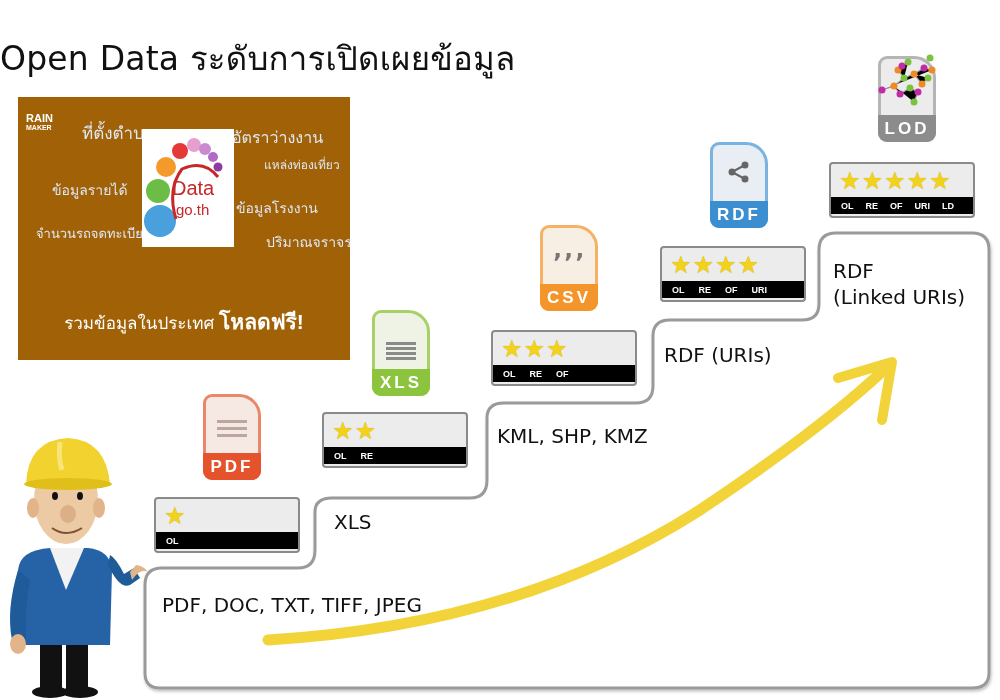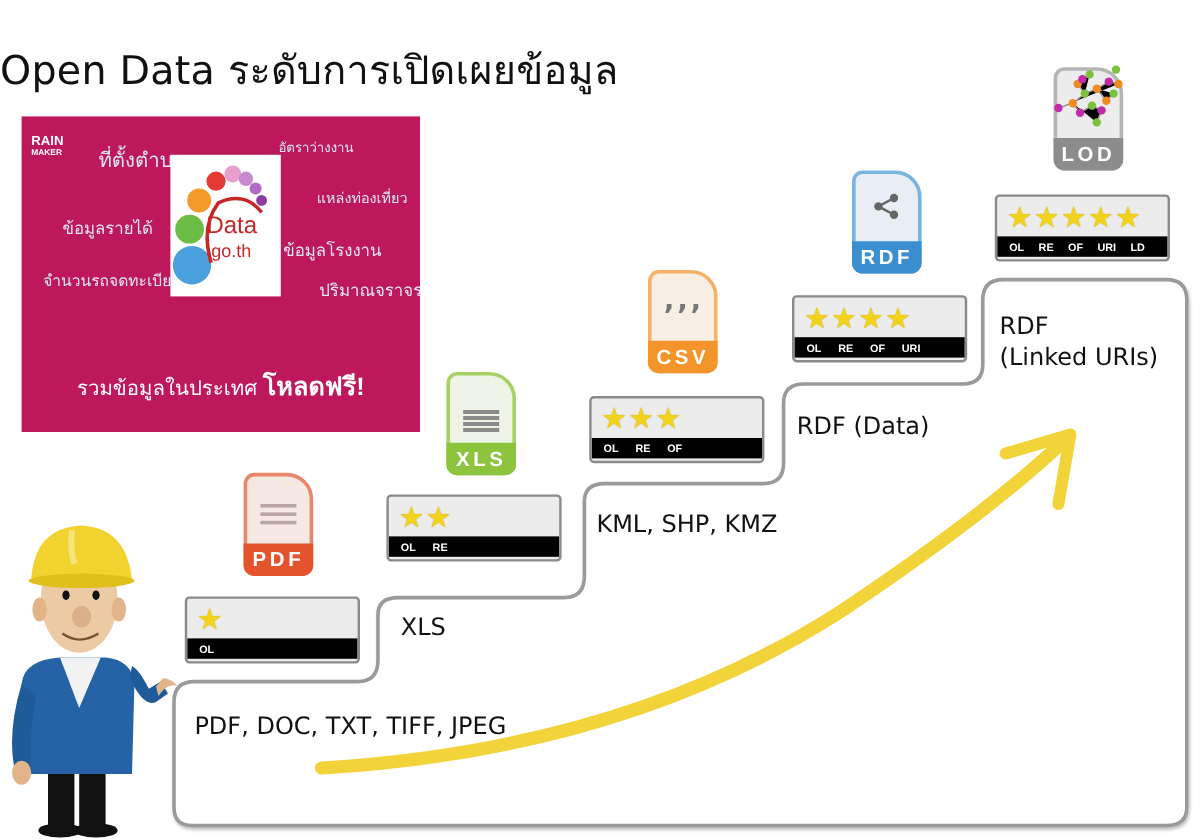--- a/index.html
+++ b/index.html
@@ -2,21 +2,21 @@
 <html><head>
 <meta charset="utf-8">
 <style>
   html, body { margin: 0; padding: 0; background: #ffffff; }
   body { width: 1000px; height: 700px; position: relative; overflow: hidden;
          font-family: "DejaVu Sans", "Liberation Sans", sans-serif; color: #111; }
   .abs { position: absolute; }
   #title { left: 0; width: 1000px; top: 32px; font-size: 33px; color: #111; letter-spacing: 0.2px; }
 
   
-  #banner { left: 18px; top: 97px; width: 332px; height: 263px; background: #be185d; color: #e8eef8; }
+  #banner { left: 18px; top: 97px; width: 332px; height: 263px; background: #a16207; color: #e8eef8; }
   #banner .t { position: absolute; font-family: "Liberation Sans", sans-serif; white-space: nowrap; color: #dfe7f5; }
   #banner .rain { left: 8px; top: 16px; font-size: 11px; font-weight: bold; line-height: 10px; color: #ffffff; }
   #banner .rain small { display: block; font-size: 7px; }
   #banner .logo { position: absolute; left: 124px; top: 32px; width: 92px; height: 118px; background: #ffffff; overflow: hidden; }
   #banner .big { left: 0; width: 332px; text-align: center; color: #ffffff; font-weight: bold; }
 
   
   #stairs { left: 0; top: 0; }
 
   
@@ -62,21 +62,21 @@
   <path d="M 268 640 Q 520 625 700 510 Q 820 430 886 368" fill="none" stroke="#f2d43a" stroke-width="11" stroke-linecap="round"></path>
   <path d="M 838 378 L 892 362 L 882 420" fill="none" stroke="#f2d43a" stroke-width="10" stroke-linecap="round" stroke-linejoin="round"></path>
 </svg>
 
 <div id="banner" class="abs">
   <div class="t rain">
     <span>RAIN</span>
     <small>MAKER</small>
   </div>
   <div class="t" style="left:64px; top:22px; font-size:17px;">ที่ตั้งตำบล</div>
-  <div class="t" style="left:214px; top:17px; font-size:11px;">อัตราว่างงาน</div>
+  <div class="t" style="left:214px; top:28px; font-size:16px;">อัตราว่างงาน</div>
   <div class="t" style="left:246px; top:58px; font-size:12px;">แหล่งท่องเที่ยว</div>
   <div class="t" style="left:34px; top:82px; font-size:14px;text-align:right;">ข้อมูลรายได้</div>
   <div class="t" style="left:218px; top:100px; font-size:14px;">ข้อมูลโรงงาน</div>
   <div class="t" style="left:18px; top:126px; font-size:13px;">จำนวนรถจดทะเบียน</div>
   <div class="t" style="left:248px; top:134px; font-size:14px;">ปริมาณจราจร</div>
 
   <div class="logo">
     <svg width="84" height="118">
       <circle cx="18" cy="92" r="16" fill="#4aa0dc"></circle>
       <circle cx="16" cy="62" r="12" fill="#6cbd45"></circle>
@@ -168,21 +168,21 @@
     <span class="star">★</span>
     <span class="star">★</span>
   </div>
   <div class="labels">
       <span>OL</span>
       <span>RE</span>
       <span>OF</span>
       <span>URI</span>
     </div>
 </div>
-<div class="steptext" style="left:664px; top:342px;">RDF (Data)</div>
+<div class="steptext" style="left:664px; top:342px;">RDF (URIs)</div>
 
 <div class="fileicon" style="left:878px; top:56px;">
   <div class="body" style="background:#ececec; border:3px solid #b5b5b5; box-sizing:border-box; border-top-right-radius:22px;"></div>
   <svg class="abs" style="left:-6px; top:-8px;" width="70" height="66">
     <g stroke="#999" stroke-width="1.2">
       <path d="M10 42 L22 38 L32 30 L42 26 L52 20 L60 22 M22 38 L28 46 L38 40 L46 44 L42 54 M32 30 L26 22 L36 14 M42 26 L50 36 L56 30"></path>
     </g>
     <circle cx="10" cy="42" r="3.5" fill="#c22aa7"></circle>
       <circle cx="22" cy="38" r="3.5" fill="#f08a24"></circle>
     <circle cx="32" cy="30" r="3.5" fill="#7cc23d"></circle>

